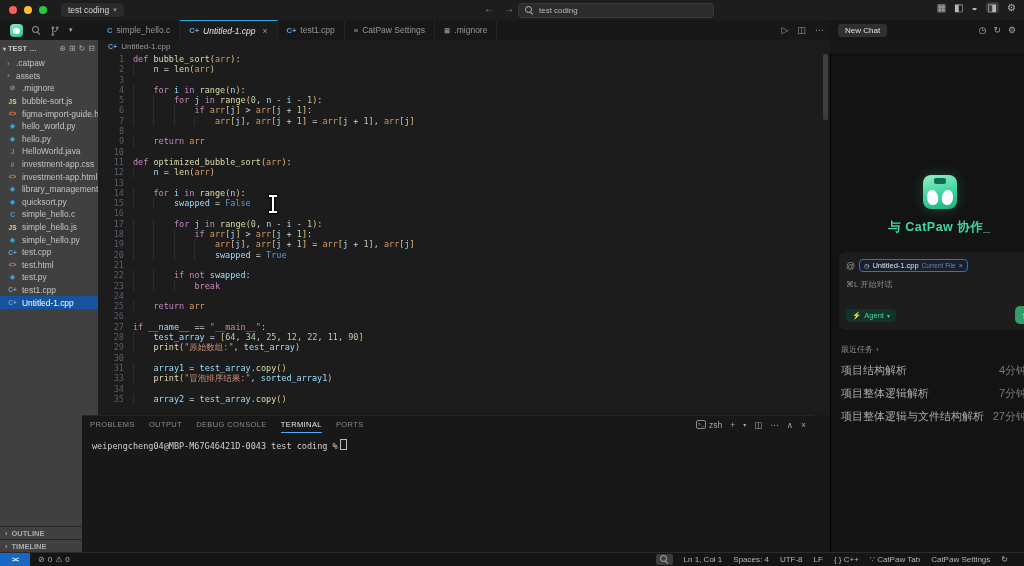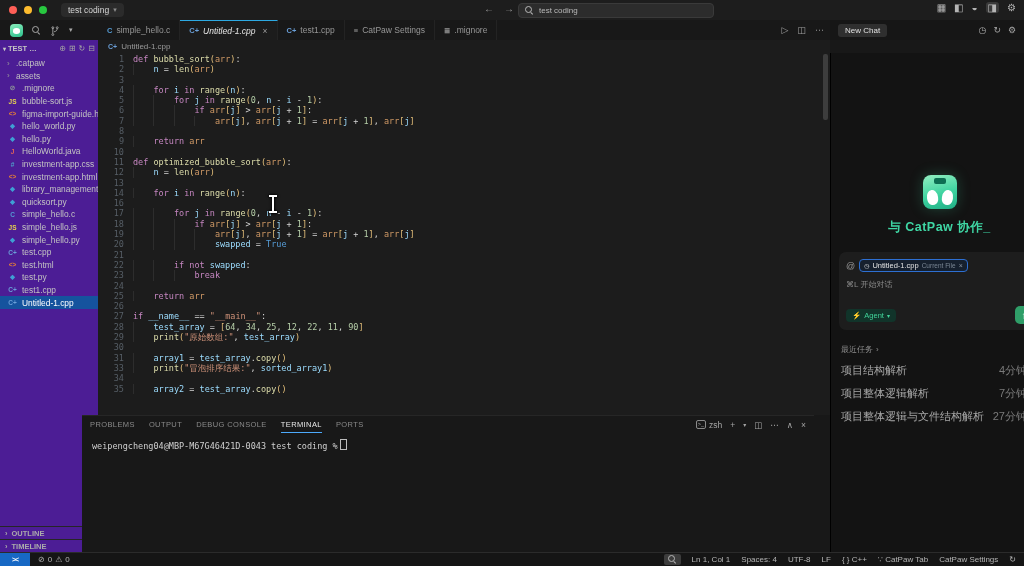--- a/index.html
+++ b/index.html
@@ -31,21 +31,21 @@
   .tab .ticon{font-weight:bold;font-size:7.5px}
   .tab.active{background:#1c1c1c;color:#e4e4e4;border-top:1px solid #2da9e2}
   .tab.active .tlabel{font-style:italic}
   .tab .tclose{color:#9a9a9a;margin-left:3px}
   #tab-actions{position:absolute;right:6px;top:0;height:20px;display:flex;gap:9px;align-items:center;color:#a0a0a0;font-size:9px}
   #chatbar{width:194px;display:flex;align-items:center;justify-content:space-between;background:#161616;padding:0 8px;box-sizing:border-box}
   #new-chat-btn{background:#2f2f2f;border-radius:3px;padding:2px 7px;font-size:8px;color:#e0e0e0}
   #chatbar-icons{display:flex;gap:7px;color:#a5a5a5;font-size:9px}
 
   
-  #sidebar{position:absolute;left:0;top:40px;width:98px;height:512px;background:#4c1d95;box-sizing:border-box}
+  #sidebar{position:absolute;left:0;top:40px;width:98px;height:512px;background:#404040;box-sizing:border-box}
   #sb-header{display:flex;align-items:center;height:13px;padding:2px 3px 1px 3px;color:#c5c5c5;font-size:7.5px;font-weight:bold;gap:2px}
   #sb-header .hicons{margin-left:auto;display:flex;gap:3px;color:#a5a5a5;font-weight:normal;font-size:8px}
   #file-list{margin-top:1px}
   .frow{display:flex;align-items:center;height:12.6px;padding-left:7px;gap:4px;color:#c3c3c3;font-size:8.4px;white-space:nowrap;overflow:hidden}
   .frow .fchev{color:#9a9a9a;font-size:8px;width:5px}
   .frow .ficon{width:11px;text-align:center;font-size:6.5px;font-weight:bold;flex:0 0 auto}
   .frow.selected{background:#15539e;color:#ffffff}
   #sb-bottom{position:absolute;left:0;bottom:0;width:98px}
   .sb-sec{height:12px;border-top:1px solid #262626;display:flex;align-items:center;gap:4px;padding-left:5px;font-size:7.5px;font-weight:bold;color:#ababab}
 
@@ -98,21 +98,21 @@
   #send-btn{width:18px;height:18px;border-radius:5px;background:#2f9e68;color:#eafff4;display:flex;align-items:center;justify-content:center;font-size:10px}
   #recent{margin:14px 10px 0 10px}
   #recent-title{color:#8f8f8f;font-size:8px;display:flex;gap:3px;align-items:center}
   .task-row{display:flex;justify-content:space-between;margin-top:8px;font-size:11px;color:#a8a8a8}
   .task-row .t-time{color:#7a7a7a}
 
   
   #statusbar{position:absolute;left:0;top:552px;width:1024px;height:14px;background:#151515;border-top:1px solid #2b2b2b;display:flex;align-items:center;font-size:8px;color:#b5b5b5;box-sizing:border-box}
   #remote-ind{width:30px;height:13px;background:#1768c4;color:#fff;display:flex;align-items:center;justify-content:center;font-size:7px;letter-spacing:-1px;font-weight:bold}
   #problems-ind{display:flex;gap:3px;align-items:center;margin-left:8px}
-  #sb-right{margin-left:auto;display:flex;gap:11px;align-items:center;padding-right:8px}
+  #sb-right{margin-left:auto;display:flex;gap:11px;align-items:center;padding-right:16px}
   #sb-mag{background:#3c3c3c;border-radius:2px;padding:1px 4px;display:flex;align-items:center}
 </style>
 </head>
 <body>
 
 <div id="app">
 
   <div id="titlebar">
     <div class="tl red"></div>
     <div class="tl yel"></div>
@@ -344,20 +344,24 @@
           <span class="ln">12</span>
           <span class="ct"><span class="ind"></span><span class="tk-v">n</span><span class="tk-p"> = </span><span class="tk-f">len</span><span class="tk-g">(</span><span class="tk-a">arr</span><span class="tk-g">)</span></span>
         </div>
         <div class="code-line">
           <span class="ln">13</span>
           <span class="ct"></span>
         </div>
         <div class="code-line">
           <span class="ln">14</span>
           <span class="ct"><span class="ind"></span><span class="tk-k">for </span><span class="tk-v">i</span><span class="tk-k"> in </span><span class="tk-f">range</span><span class="tk-g">(</span><span class="tk-v">n</span><span class="tk-g">)</span><span class="tk-p">:</span></span>
+        </div>
+        <div class="code-line">
+          <span class="ln">15</span>
+          <span class="ct"><span class="ind"></span><span class="ind"></span><span class="tk-v">swapped</span><span class="tk-p"> = </span><span class="tk-b">False</span></span>
         </div>
         <div class="code-line">
           <span class="ln">16</span>
           <span class="ct"></span>
         </div>
         <div class="code-line">
           <span class="ln">17</span>
           <span class="ct"><span class="ind"></span><span class="ind"></span><span class="tk-k">for </span><span class="tk-v">j</span><span class="tk-k"> in </span><span class="tk-f">range</span><span class="tk-g">(</span><span class="tk-n">0</span><span class="tk-p">, </span><span class="tk-v">n</span><span class="tk-p"> - </span><span class="tk-v">i</span><span class="tk-p"> - </span><span class="tk-n">1</span><span class="tk-g">)</span><span class="tk-p">:</span></span>
         </div>
         <div class="code-line">

